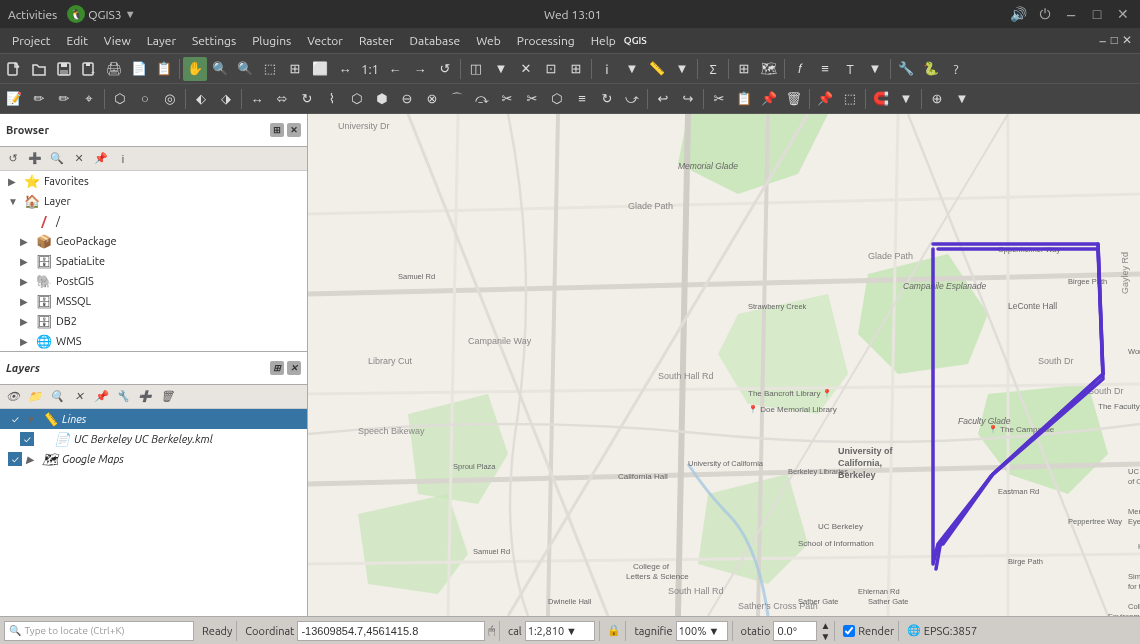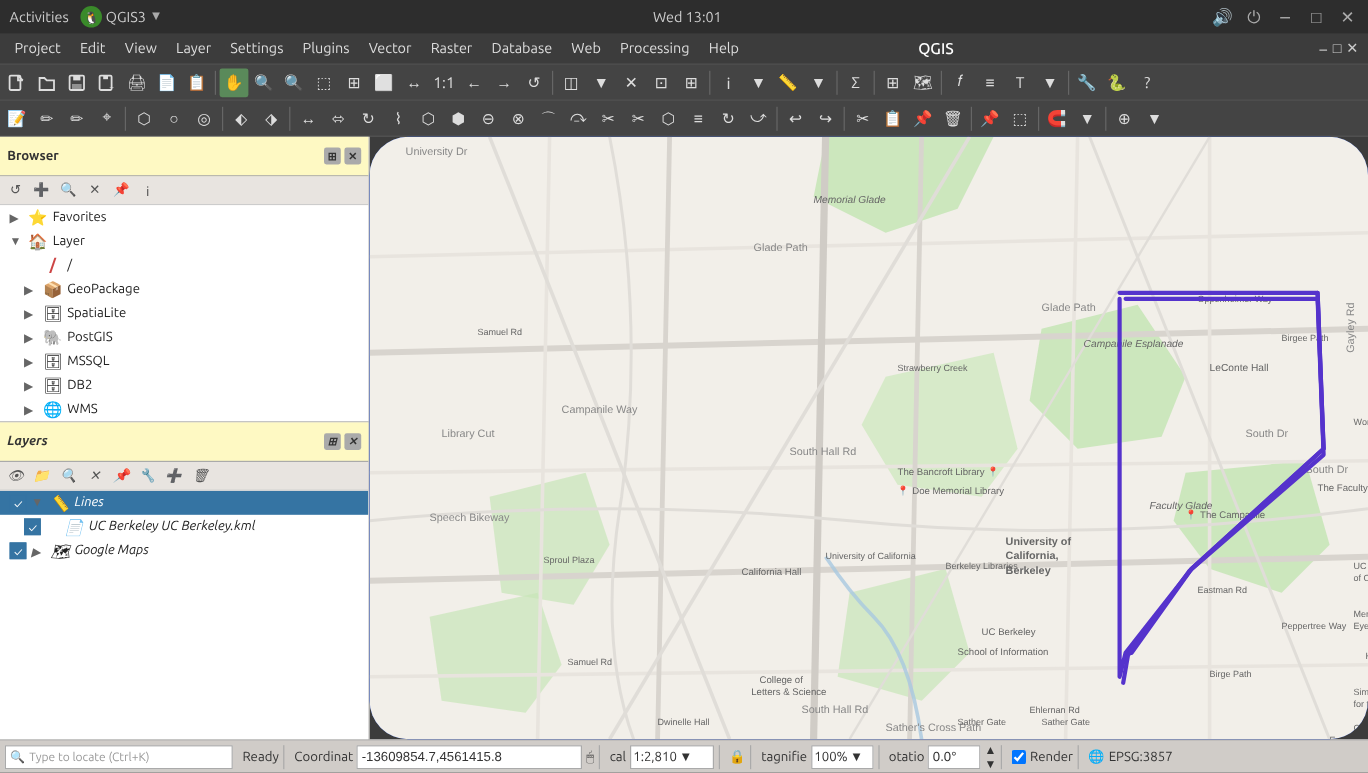--- a/index.html
+++ b/index.html
@@ -21,21 +21,21 @@
 
     
     #menubar {
       height: 26px;
       background: #3c3c3c;
       display: flex;
       align-items: center;
       padding: 0 4px;
       border-bottom: 1px solid #555;
     }
-    #menubar-title { flex: 1; text-align: center; font-size: 13px; color: #fff; font-weight: 500; }
+    #menubar-title { flex: 1; text-align: left; font-size: 10px; color: #fff; font-weight: 500; }
     .menu-item { padding: 2px 8px; cursor: pointer; color: #ddd; font-size: 12px; border-radius: 2px; }
 
     
     .toolbar {
       height: 30px;
       background: #444;
       display: flex;
       align-items: center;
       padding: 0 2px;
       gap: 1px;
@@ -71,21 +71,21 @@
       flex-shrink: 0;
     }
 
     
     #browser-section {
       flex: 0 0 auto;
       border-bottom: 1px solid #aaa;
     }
     .panel-header {
       height: 22px;
-      background: #fef9c3;
+      background: #ffffff;
       display: flex;
       align-items: center;
       padding: 16px 6px;
       font-weight: bold;
       font-size: 11px;
       color: #333;
       border-bottom: 1px solid #aaa;
       justify-content: space-between;
     }
     .panel-header-left { display: flex; align-items: center; gap: 4px; }
@@ -142,24 +142,23 @@
       color: #222;
     }
     .layer-item.selected { background: #3574a3; color: white; }
     .layer-item.level1 { padding-left: 20px; }
     .layer-check { width: 14px; height: 14px; border: 1px solid #999; background: white; display: flex; align-items: center; justify-content: center; font-size: 10px; flex-shrink: 0; }
     .layer-check.checked { background: #3574a3; color: white; border-color: #3574a3; }
 
     
     #map-area {
       flex: 1;
-      background: #1d4ed8;
+      background: #0369a1;
       position: relative;
       overflow: hidden;
-      border-radius: 32px;
     }
     #map-canvas {
       width: 100%;
       height: 100%;
       position: absolute;
       top: 0; left: 0;
     }
 
     
     #statusbar {

